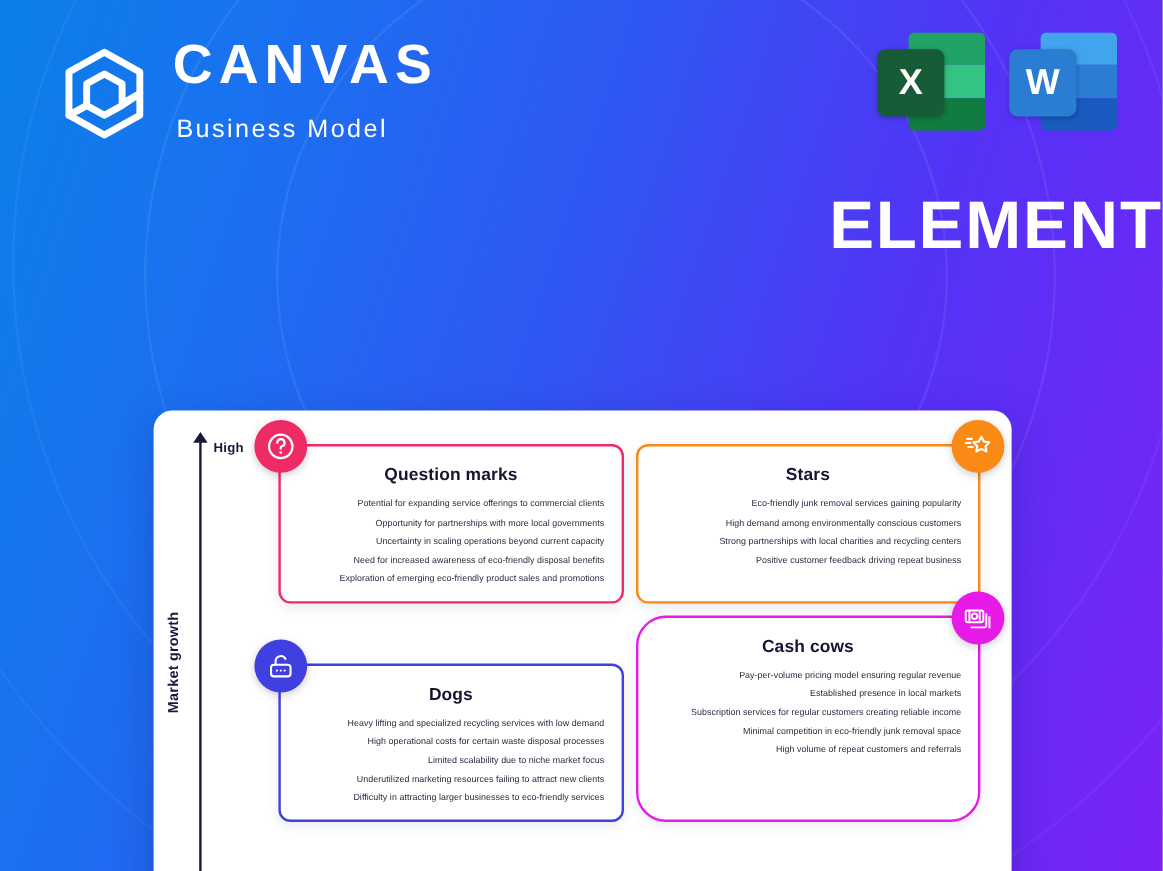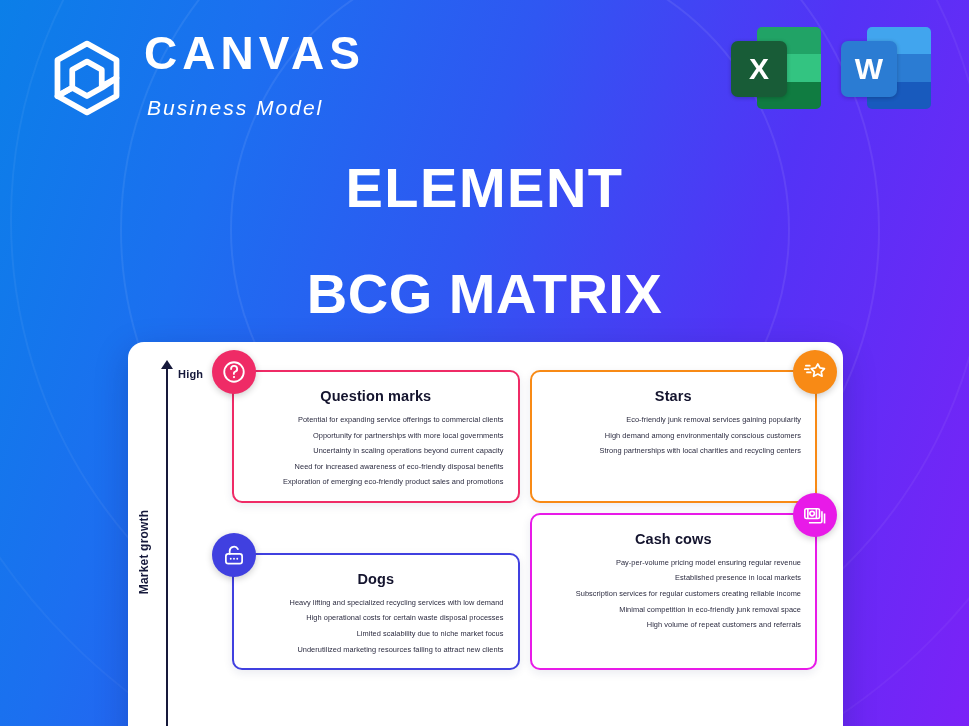--- a/index.html
+++ b/index.html
@@ -33,21 +33,21 @@
     display: flex; align-items: flex-end; gap: 16px;
   }
   #brand-mark { width: 82px; height: 84px; flex: none; }
   #brand-text { display: flex; flex-direction: column; justify-content: center; }
   #brand-title {
     color: #ffffff; font-size: 46px; font-weight: 700;
     letter-spacing: 5px; line-height: 1.02;
   }
   #brand-sub {
     color: #ffffff; font-size: 21px; font-weight: 400;
-    letter-spacing: 2.0px; margin-top: 19px; margin-left: 3px; font-style: italic;
+    letter-spacing: 2.0px; margin-top: 19px; margin-left: 3px;
   }
 
   #office-icons {
     position: absolute; right: 38px; top: 27px;
     display: flex; gap: 20px; align-items: flex-start;
   }
   .office { position: relative; width: 90px; height: 82px; }
   .office .sheet {
     position: absolute; left: 26px; top: 0;
     width: 64px; height: 82px; border-radius: 5px; overflow: hidden;
@@ -68,21 +68,21 @@
   .x .sheet i:nth-child(3){ background:#107C41; }
   .x .tile { background:#185C37; }
   
   .w .sheet i:nth-child(1){ background:#41A5EE; }
   .w .sheet i:nth-child(2){ background:#2B7CD3; }
   .w .sheet i:nth-child(3){ background:#185ABD; }
   .w .tile { background:#2B7CD3; }
 
   #headline {
     position: absolute; left: 0; right: 0; top: 160px;
-    text-align: center; color: #ffffff;
+    text-align: right; color: #ffffff;
   }
   #headline .l1 {
     font-size: 56px; font-weight: 700; letter-spacing: 1.5px; line-height: 1;
   }
   #headline .l2 {
     font-size: 56px; font-weight: 700; letter-spacing: 0.5px;
     line-height: 1; margin-top: 50px;
   }
 
   
@@ -157,21 +157,21 @@
     box-shadow: 0 2px 7px rgba(0,0,0,0.2);
     z-index: 5;
   }
   .badge svg { width: 26px; height: 26px; }
   .badge.tl { left: -22px; top: -22px; }
   .badge.tr { right: -22px; top: -22px; }
 
   .q-question { border-color: #ef2b66; }
   .q-stars    { border-color: #f88a15; }
   .q-dogs     { border-color: #4040e0; margin-top: 40px; }
-  .q-cash     { border-color: #e81ae8; }
+  .q-cash     { border-color: #e81ae8; border-radius: 25px; }
 </style>
 </head>
 <body>
 
 <div id="stage">
 
   <div class="arc a1"></div>
   <div class="arc a2"></div>
   <div class="arc a3"></div>
   <div class="arc a4"></div>
@@ -204,21 +204,20 @@
           <i></i>
           <i></i>
           <i></i>
         </div>
       <div class="tile">W</div>
     </div>
   </div>
 
   <div id="headline">
     <div class="l1">ELEMENT</div>
-    <div class="l2">BCG MATRIX</div>
   </div>
 
   <div id="card">
 
     <div id="y-axis"></div>
     <div id="y-arrow"></div>
 
     <div class="ax-label" id="lbl-high-y">High</div>
     <div class="ax-label" id="lbl-low-y">Low</div>
     <div class="ax-label" id="lbl-market-growth">Market growth</div>
@@ -250,39 +249,41 @@
             <path d="M7.2 6.2H3.6"></path>
               <path d="M6.2 9.4H2.6"></path>
               <path d="M8.0 12.4H4.6"></path>
           </svg>
         </div>
         <h3>Stars</h3>
         <ul>
           <li>Eco-friendly junk removal services gaining popularity</li>
           <li>High demand among environmentally conscious customers</li>
           <li>Strong partnerships with local charities and recycling centers</li>
+          <li>Positive customer feedback driving repeat business</li>
         </ul>
       </div>
 
       <div class="quad q-dogs">
         <div class="badge tl" style="background:#4040e0">
           <svg viewBox="0 0 24 24" fill="none" stroke="#fff" stroke-width="1.6" stroke-linecap="round" stroke-linejoin="round">
             <rect x="4.5" y="11" width="15" height="9" rx="2.2"></rect>
             <path d="M8 11V8.2a4 4 0 0 1 7.6-1.6"></path>
             <circle cx="9" cy="15.5" r="0.85" fill="#fff" stroke="none"></circle>
             <circle cx="12" cy="15.5" r="0.85" fill="#fff" stroke="none"></circle>
             <circle cx="15" cy="15.5" r="0.85" fill="#fff" stroke="none"></circle>
           </svg>
         </div>
         <h3>Dogs</h3>
         <ul>
           <li>Heavy lifting and specialized recycling services with low demand</li>
           <li>High operational costs for certain waste disposal processes</li>
           <li>Limited scalability due to niche market focus</li>
           <li>Underutilized marketing resources failing to attract new clients</li>
+          <li>Difficulty in attracting larger businesses to eco-friendly services</li>
         </ul>
       </div>
 
       <div class="quad q-cash">
         <div class="badge tr" style="background:#e81ae8">
           <svg viewBox="0 0 24 24" fill="none" stroke="#fff" stroke-width="1.5" stroke-linejoin="round">
             <rect x="2.6" y="6.2" width="13.5" height="9" rx="1.4"></rect>
             <circle cx="9.35" cy="10.7" r="2.1"></circle>
             <path d="M5.4 6.2v9M13.3 6.2v9"></path>
             <path d="M18.4 8.6v9.2a1.4 1.4 0 0 1-1.4 1.4H6.4"></path>

